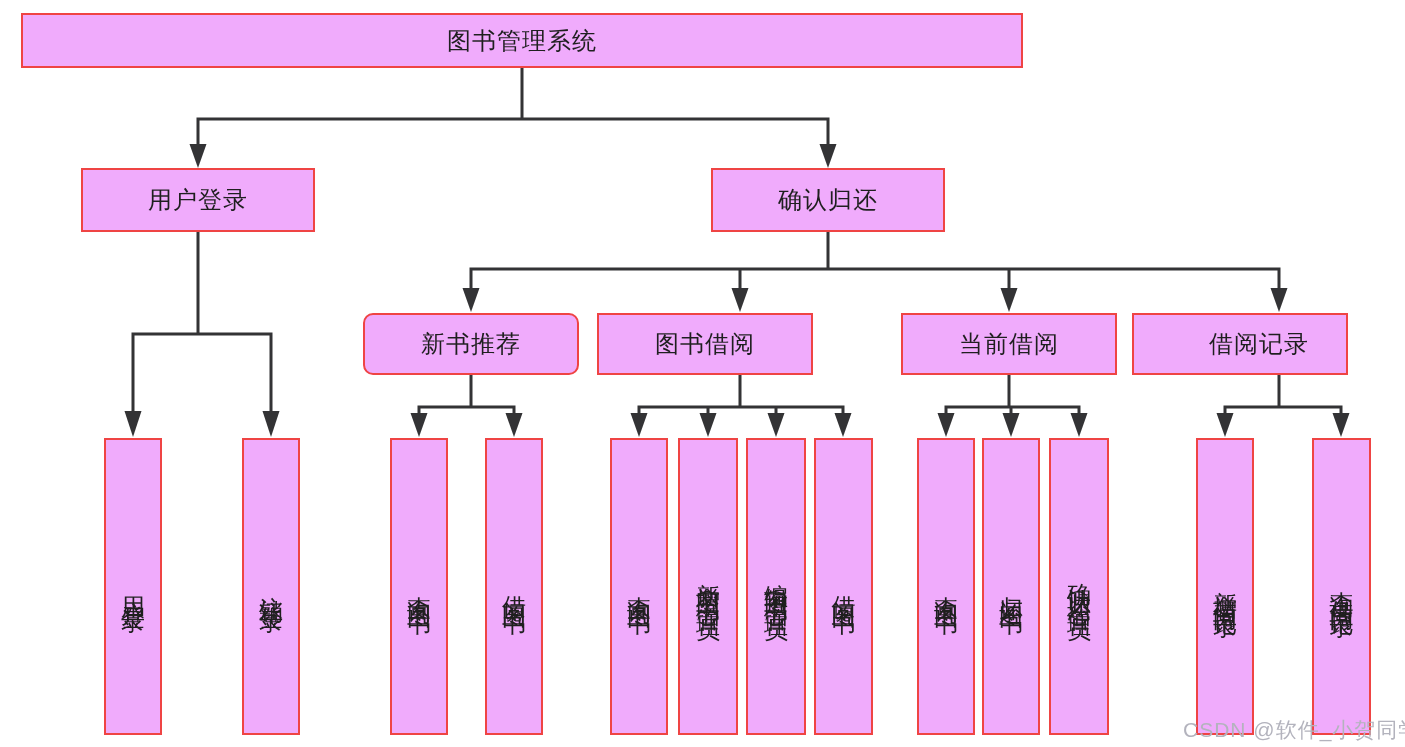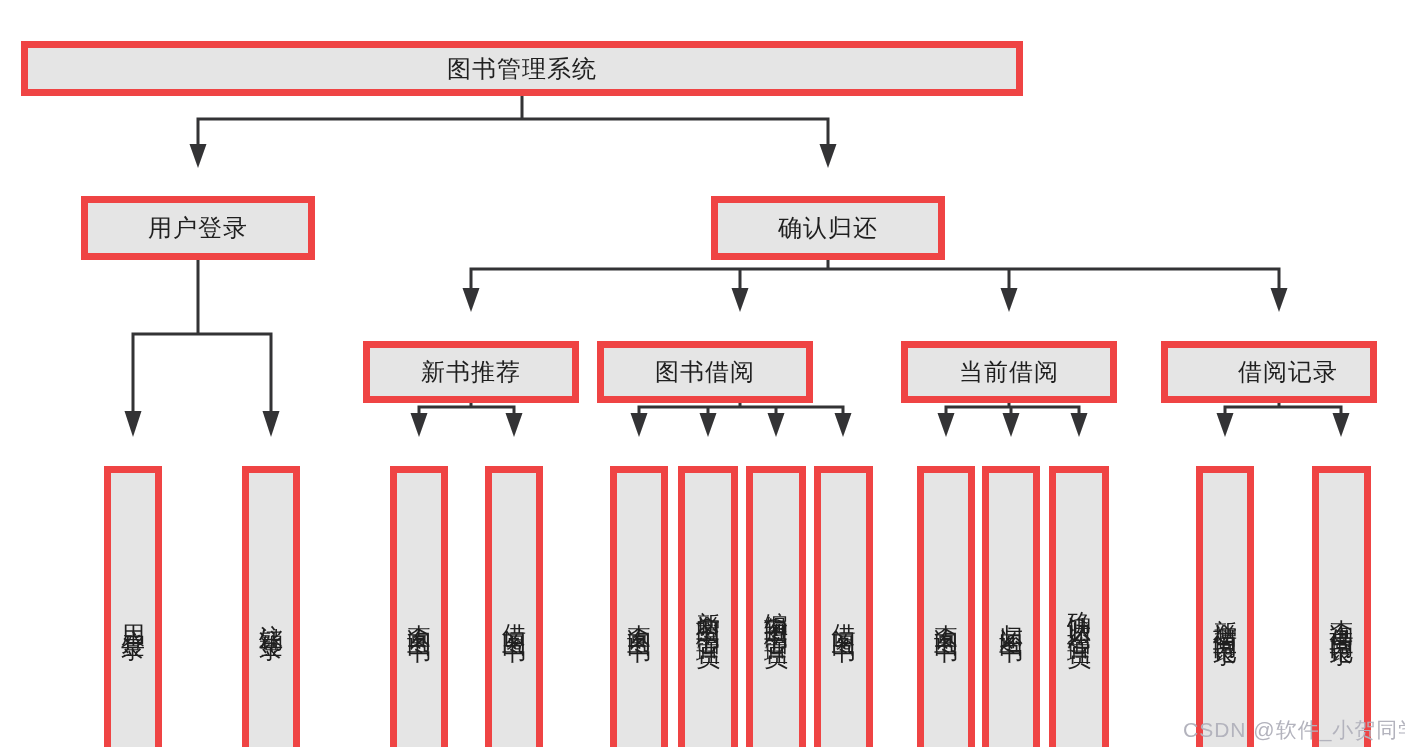--- a/index.html
+++ b/index.html
@@ -14,50 +14,49 @@
   }
   .connector-svg {
     position: absolute;
     left: 0; top: 0;
     width: 1405px; height: 747px;
     z-index: 1;
   }
   .box {
     position: absolute;
     box-sizing: border-box;
-    border: 7px solid #ef4444;
-    background: #e5e5e5;
+    border: 2px solid #ef4444;
+    background: #f0abfc;
     display: flex;
     align-items: center;
     justify-content: center;
     z-index: 2;
     font-size: 24px;
     letter-spacing: 1px;
     white-space: nowrap;
-    margin-top: 28px;
   }
   .box.root  { left: 21px;  top: 13px;  width: 1002px; height: 55px; }
   .box.lvl2  { top: 168px; width: 234px; height: 64px; }
   .box.lvl3  { top: 313px; width: 216px; height: 62px; }
   .box.leaf  { top: 438px; height: 297px; }
   .leaf .vtext {
     writing-mode: vertical-rl;
     text-orientation: mixed;
     letter-spacing: 5px;
     font-size: 24px;
     line-height: 1;
   }
   
   .b-user-login   { left: 81px; }
   .b-book-mgmt    { left: 711px; }
   
-  .b-new-book     { left: 363px; }
+  .b-new-book     { left: 363px; border-radius: 10px; }
   .b-book-borrow  { left: 597px; }
   .b-current      { left: 901px; text-align: right; }
-  .b-history      { left: 1161px; padding-left: 38px; }
+  .b-history      { left: 1132px; padding-left: 38px; }
   
   .l-a1 { left: 104px;  width: 58px; }
   .l-a2 { left: 242px;  width: 58px; }
   .l-b1 { left: 390px;  width: 58px; }
   .l-b2 { left: 485px;  width: 58px; }
   .l-c1 { left: 610px;  width: 58px; }
   .l-c2 { left: 678px;  width: 60px; }
   .l-c3 { left: 746px;  width: 60px; }
   .l-c4 { left: 814px;  width: 59px; }
   .l-d1 { left: 917px;  width: 58px; }

